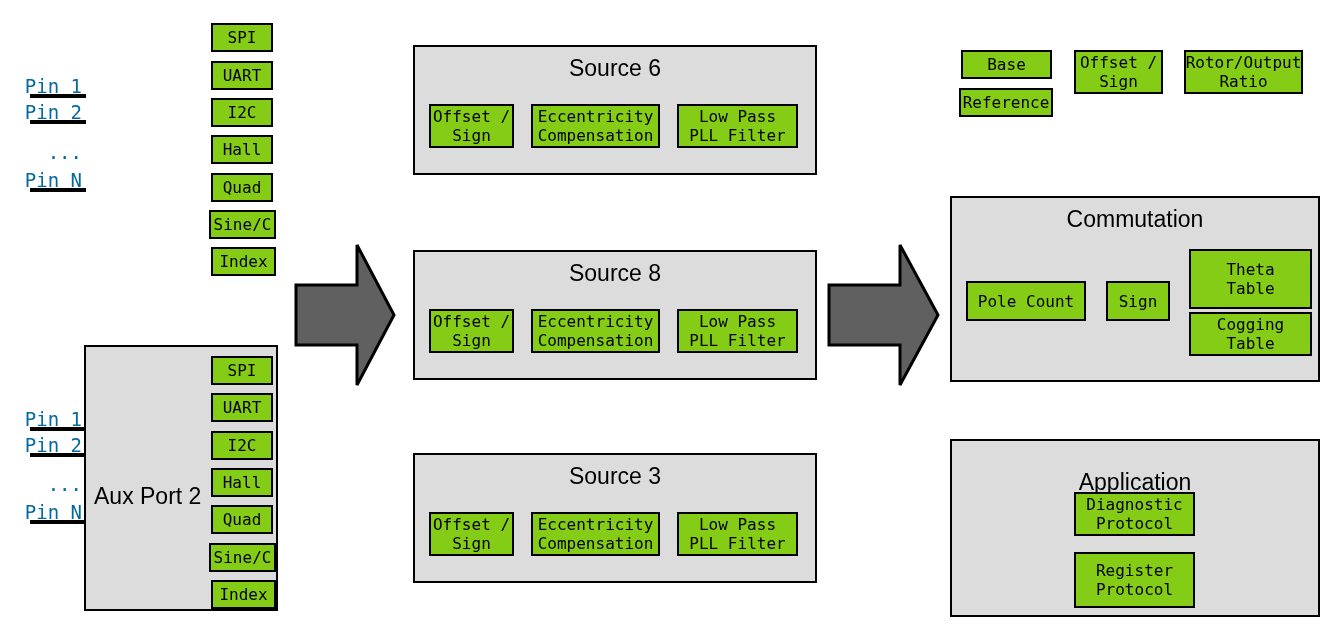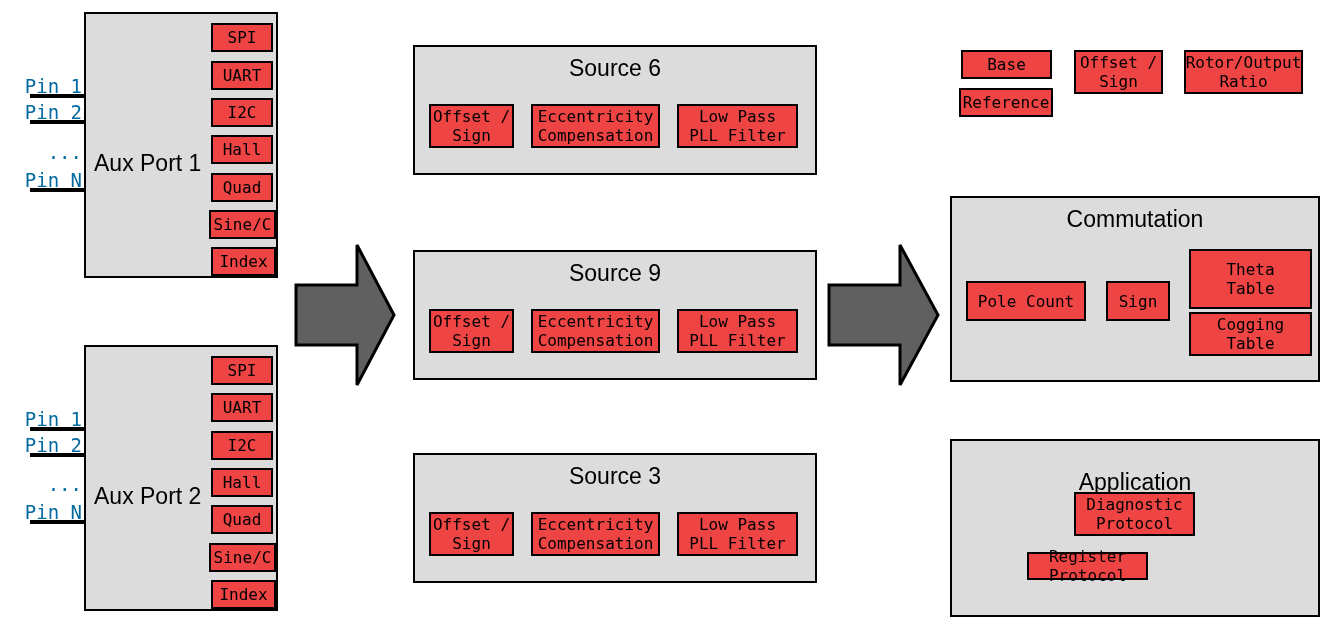--- a/index.html
+++ b/index.html
@@ -38,21 +38,21 @@
     font-family: "Liberation Sans", sans-serif;
     font-size: 23px;
     line-height: 26px;
     color: #000000;
     white-space: pre;
   }
 
   
   .tag {
     position: absolute;
-    background: #ef4444;
+    background: #84cc16;
     border: 2px solid #000000;
     box-sizing: border-box;
     display: flex;
     align-items: center;
     justify-content: center;
     text-align: center;
     font-family: "DejaVu Sans Mono", "Liberation Mono", monospace;
     font-size: 16px;
     line-height: 19px;
     color: #000000;
@@ -95,23 +95,20 @@
   .arrow {
     position: absolute;
   }
   .arrow svg { display: block; }
 </style>
 </head>
 <body>
 
 <div class="canvas">
 
-  <div class="auxport" style="left:84px; top:12px; width:194px; height:266px;">
-    <div class="auxport-label" style="left:8px; top:136px;">Aux Port 1</div>
-  </div>
 
   <div class="pin-label" style="left:0px; top:76px; width:82px;">Pin 1</div>
   <div class="pin-line" style="left:30px; top:94px; width:56px;"></div>
   <div class="pin-label" style="left:0px; top:102px; width:82px;">Pin 2</div>
   <div class="pin-line" style="left:30px; top:120px; width:56px;"></div>
   <div class="pin-label" style="left:0px; top:142px; width:82px;">...</div>
   <div class="pin-label" style="left:0px; top:170px; width:82px;">Pin N</div>
   <div class="pin-line" style="left:30px; top:188px; width:56px;"></div>
 
   <div class="tag" style="left:211px; top:23px;  width:62px; height:29px;">SPI</div>
@@ -156,21 +153,21 @@
     <div class="panel-title" style="top:8px;">Source 6</div>
   </div>
   <div class="tag" style="left:429px; top:104px; width:85px;  height:44px;">Offset /
 Sign</div>
   <div class="tag" style="left:531px; top:104px; width:129px; height:44px;">Eccentricity
 Compensation</div>
   <div class="tag" style="left:677px; top:104px; width:121px; height:44px;">Low Pass
 PLL Filter</div>
 
   <div class="panel" style="left:413px; top:250px; width:404px; height:130px;">
-    <div class="panel-title" style="top:8px;">Source 9</div>
+    <div class="panel-title" style="top:8px;">Source 8</div>
   </div>
   <div class="tag" style="left:429px; top:309px; width:85px;  height:44px;">Offset /
 Sign</div>
   <div class="tag" style="left:531px; top:309px; width:129px; height:44px;">Eccentricity
 Compensation</div>
   <div class="tag" style="left:677px; top:309px; width:121px; height:44px;">Low Pass
 PLL Filter</div>
 
   <div class="panel" style="left:413px; top:453px; width:404px; height:130px;">
     <div class="panel-title" style="top:8px;">Source 3</div>
@@ -197,16 +194,16 @@
   <div class="tag" style="left:1189px; top:249px; width:123px; height:60px;">Theta
 Table</div>
   <div class="tag" style="left:1189px; top:312px; width:123px; height:44px;">Cogging
 Table</div>
 
   <div class="panel" style="left:950px; top:439px; width:370px; height:178px;">
     <div class="panel-title" style="top:8px;margin-top:20px;">Application</div>
   </div>
   <div class="tag" style="left:1074px; top:492px; width:121px; height:44px;">Diagnostic
 Protocol</div>
-  <div class="tag" style="left:1027px; top:552px; width:121px; height:28px;">Register
+  <div class="tag" style="left:1074px; top:552px; width:121px; height:56px;">Register
 Protocol</div>
 
 </div>
 
 </body></html>

